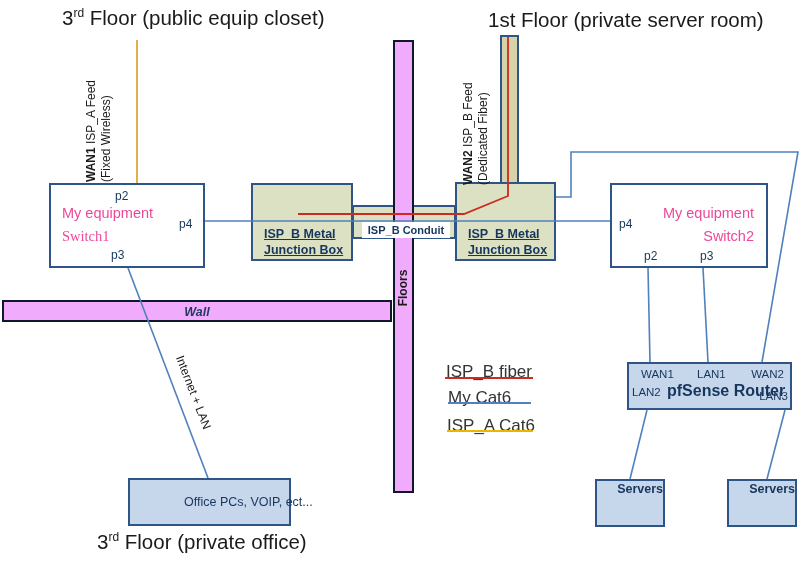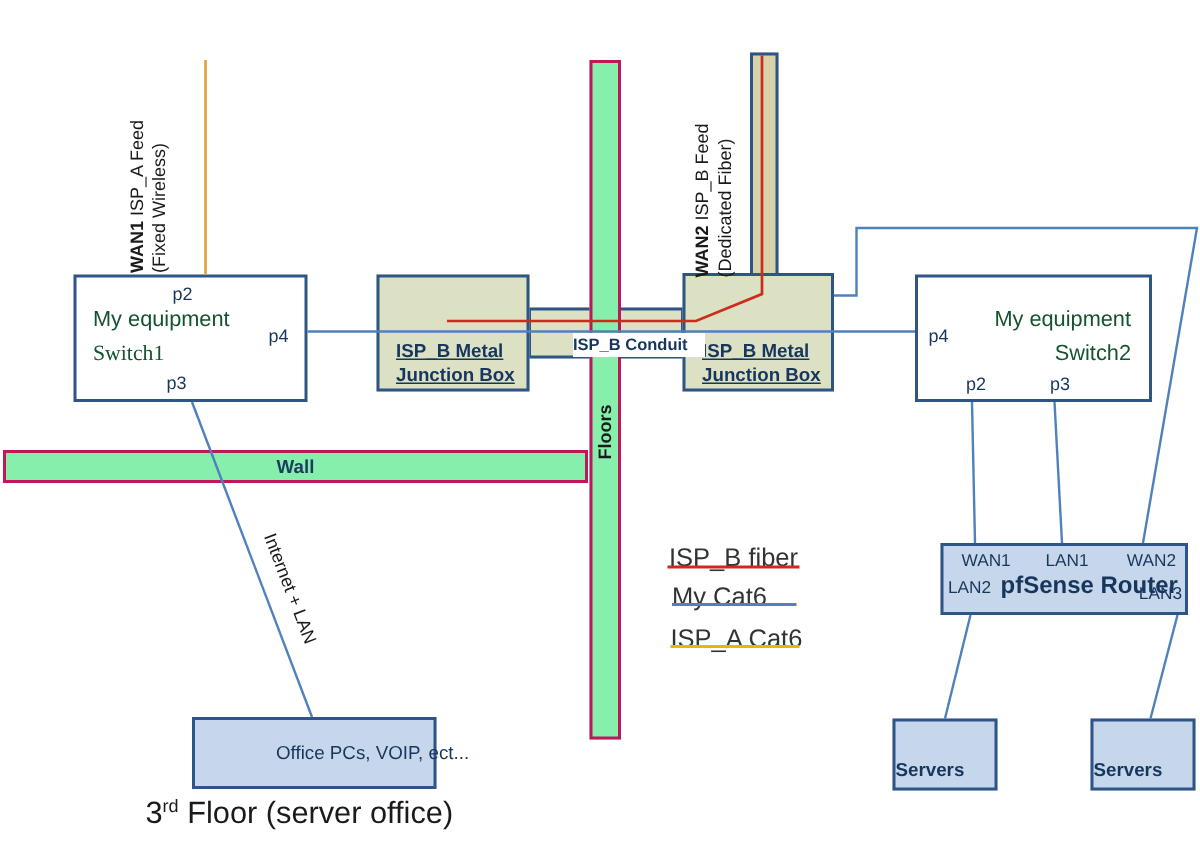--- a/index.html
+++ b/index.html
@@ -1,47 +1,47 @@
 <!DOCTYPE html>
 <html><head>
 <meta charset="utf-8">
 <style>
   * { margin:0; padding:0; box-sizing:border-box; }
   body { font-family:"Liberation Sans", sans-serif; background:#fff; }
   .canvas { position:relative; width:800px; height:565px; background:#ffffff; overflow:hidden; }
 
   
-  .bar { position:absolute; background:#86efac; border:2px solid #be185d; }
+  .bar { position:absolute; background:#f0abfc; border:2px solid #0f172a;font-style:italic; }
   .bar-label { color:#1f3a5f; font-weight:600; font-size:12.5px; }
 
   
   .box { position:absolute; border:2px solid #2e5586; }
   .white-box { background:#ffffff; }
   .green-box { background:#dbe1c2; border-width:2.5px; }
   .blue-box  { background:#c7d7eb; border-width:2.5px; }
 
-  .sw-text { position:absolute; font-size:14.5px; color:#14532d; white-space:nowrap; }
+  .sw-text { position:absolute; font-size:14.5px; color:#ec4899; white-space:nowrap; }
   .port { position:absolute; font-size:12px; color:#17365d; }
   .jb-text { position:absolute; left:11px; font-size:12.5px; font-weight:bold; color:#17365d; white-space:nowrap;text-decoration:underline; }
 
   .title { position:absolute; font-size:20.5px; color:#1a1a1a; white-space:nowrap; }
   .title sup { font-size:12px; }
 
   .rot { position:absolute; font-size:12px; color:#1a1a1a; line-height:15px; white-space:nowrap; }
   .rot b { font-weight:bold; }
 
-  .conduit-chip { position:absolute; left:382px; top:222px; width:88px; height:16px;
+  .conduit-chip { position:absolute; left:362px; top:222px; width:88px; height:16px;
                   background:#ffffff; font-size:11px; font-weight:bold; color:#17365d;
-                  line-height:16px; white-space:nowrap; }
+                  text-align:center; line-height:16px; white-space:nowrap; }
 
   .pf-label { position:absolute; font-size:11.5px; color:#17365d; white-space:nowrap; }
   .pf-title { position:absolute; font-size:16px; font-weight:bold; color:#17365d; white-space:nowrap; }
 
-  .servers-label { width:100%; text-align:left; font-size:12.5px; font-weight:bold; color:#17365d;
-                   position:absolute; top:25px; }
+  .servers-label { width:100%; text-align:right; font-size:12.5px; font-weight:bold; color:#17365d;
+                   position:absolute; top:1px; }
   .office-label { position:absolute; left:12px; top:15px; font-size:12.5px; color:#17365d; white-space:nowrap;margin-left:42px; }
 
   .legend-text { position:absolute; font-size:17px; color:#333333; white-space:nowrap; }
   .legend-line { position:absolute; height:2px; }
 
   svg.overlay { position:absolute; left:0; top:0; width:800px; height:565px; pointer-events:none; }
   .ln-blue   { stroke:#4f81bd; stroke-width:1.6; fill:none; }
   .ln-red    { stroke:#cc2b1d; stroke-width:1.8; fill:none; }
   .ln-orange { stroke:#e2a33d; stroke-width:1.8; fill:none; }
 </style>
@@ -103,22 +103,26 @@
     <div class="servers-label">Servers</div>
   </div>
   <div class="box blue-box" style="left:727px; top:479px; width:70px; height:48px;">
     <div class="servers-label">Servers</div>
   </div>
 
   <div class="box blue-box" style="left:128px; top:478px; width:163px; height:48px;">
     <div class="office-label">Office PCs, VOIP, ect...</div>
   </div>
 
+  <div class="title" style="left:62px; top:6px;">
+    <span>3</span><sup>rd</sup><span> Floor (public equip closet)</span>
+  </div>
+  <div class="title" style="left:488px; top:8px;">1st Floor (private server room)</div>
   <div class="title" style="left:97px; top:530px;">
-    <span>3</span><sup>rd</sup><span> Floor (server office)</span>
+    <span>3</span><sup>rd</sup><span> Floor (private office)</span>
   </div>
 
   <div class="rot" style="left:36px; top:100px; width:130px; height:34px; transform:rotate(-90deg);">
     <div><b>WAN1</b><span> ISP_A Feed</span></div>
     <div>(Fixed Wireless)</div>
   </div>
   <div class="rot" style="left:413px; top:103px; width:130px; height:34px; transform:rotate(-90deg);">
     <div><b>WAN2</b><span> ISP_B Feed</span></div>
     <div>(Dedicated Fiber)</div>
   </div>

